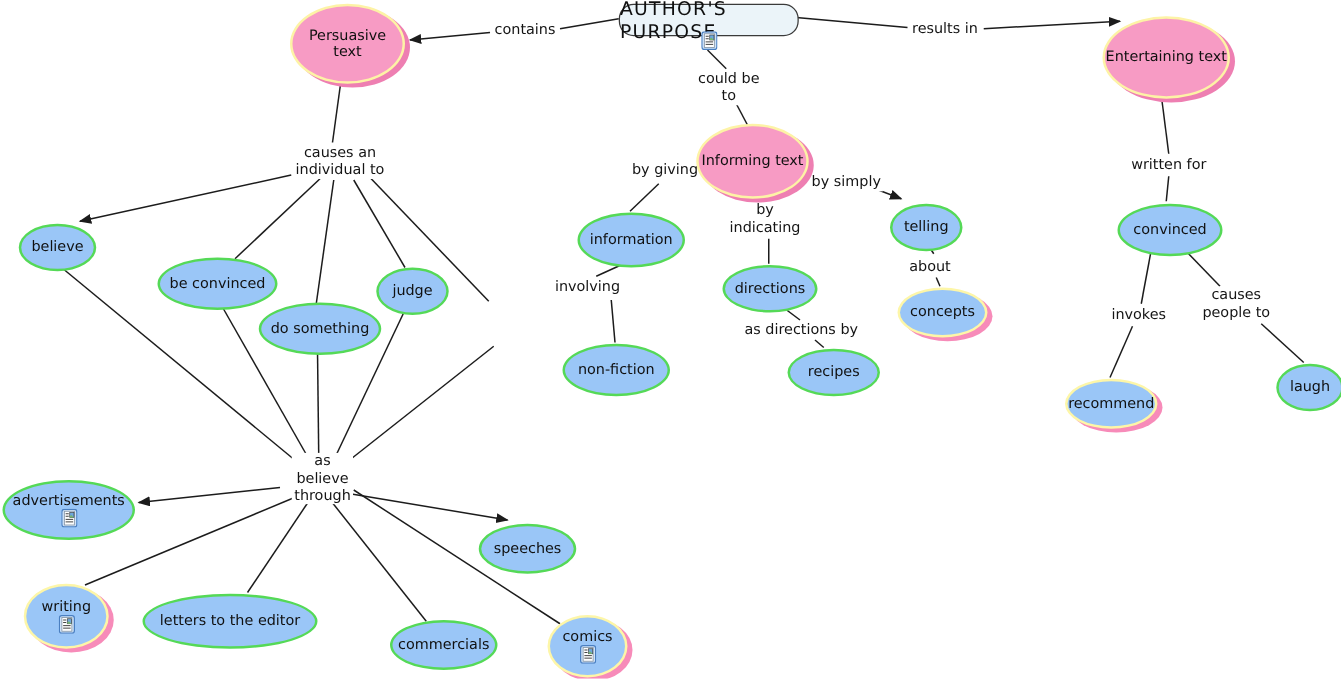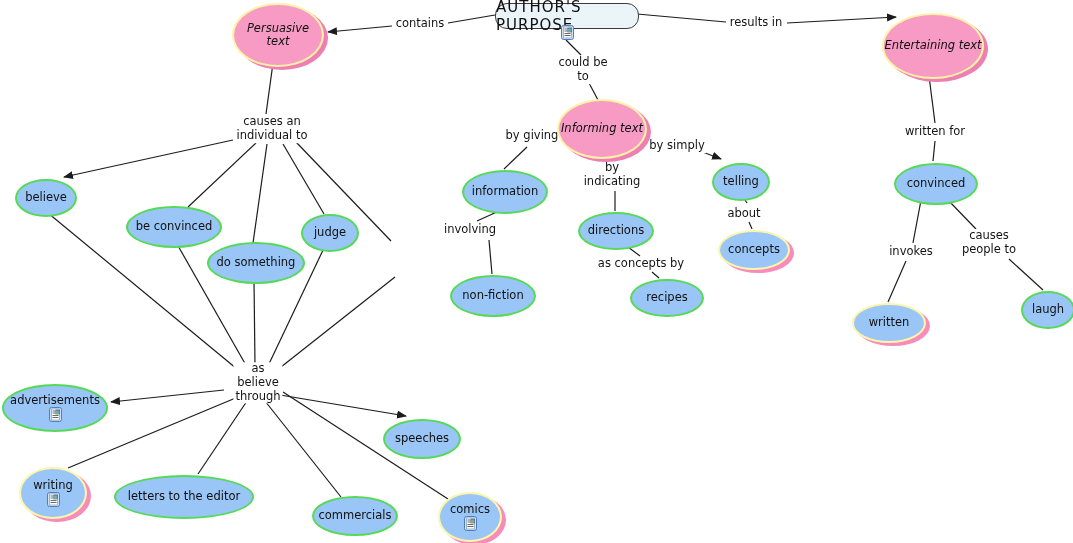--- a/index.html
+++ b/index.html
@@ -5,21 +5,21 @@
   html,body{margin:0;padding:0;background:#fff;}
   #cmap{position:relative;width:1073px;height:543px;background:#ffffff;overflow:hidden;
         font-family:"DejaVu Sans","Liberation Sans",sans-serif;}
   #wires{position:absolute;left:0;top:0;z-index:1;}
   .edge-label{position:absolute;z-index:2;transform:translate(-50%,-50%);
         background:#fff;padding:0 2px;color:#141414;font-size:11.5px;line-height:1.2;
         text-align:center;white-space:pre-line;}
   .node{position:absolute;z-index:3;border-radius:50%;display:flex;flex-direction:column;
         align-items:center;justify-content:center;text-align:center;color:#101010;
         font-size:11.5px;line-height:1.15;}
-  .node.pink{background:#F79BC4;border:2px solid #FDF3A6;box-shadow:4px 3px 0 #EE7FB2;font-style:italic;}
+  .node.pink{background:#F79BC4;border:2px solid #FDF3A6;box-shadow:4px 3px 0 #EE7FB2;}
   .node.blue{background:#9AC6F7;border:2px solid #55D957;}
   .node.accent{background:#9AC6F7;border:2px solid #FDF6A8;box-shadow:4px 3px 0 #F78BB9;}
   .root-box{position:absolute;z-index:3;background:#EBF4F9;border:1.5px solid #3a3a3a;
         border-radius:12px;display:flex;align-items:center;justify-content:center;
         font-size:15px;letter-spacing:1px;color:#101010;}
   .doc-icon{display:inline-block;width:13px;height:15px;line-height:0;}
   .doc-icon.floating{position:absolute;z-index:4;}
   .nl{display:block;}
 </style>
 </head>
@@ -83,21 +83,21 @@
 to</div>
   <div class="edge-label" style="left:272px;top:129px">causes an
 individual to</div>
   <div class="edge-label" style="left:258px;top:383px">as
 believe
 through</div>
   <div class="edge-label" style="left:532px;top:136px">by giving</div>
   <div class="edge-label" style="left:470px;top:230px">involving</div>
   <div class="edge-label" style="left:612px;top:175px">by
 indicating</div>
-  <div class="edge-label" style="left:641px;top:264px">as concepts by</div>
+  <div class="edge-label" style="left:641px;top:264px">as directions by</div>
   <div class="edge-label" style="left:677px;top:146px">by simply</div>
   <div class="edge-label" style="left:744px;top:214px">about</div>
   <div class="edge-label" style="left:935px;top:132px">written for</div>
   <div class="edge-label" style="left:911px;top:252px">invokes</div>
   <div class="edge-label" style="left:989px;top:243px">causes
 people to</div>
 
   <div class="root-box" style="left:495px;top:3px;width:142px;height:24px">
     <span class="nl">AUTHOR'S PURPOSE</span>
   </div>
@@ -153,21 +153,21 @@
     <span class="nl">telling</span>
   </div>
   <div class="node accent" style="left:718px;top:230px;width:68px;height:36px">
     <span class="nl">concepts</span>
   </div>
 
   <div class="node blue" style="left:894px;top:163px;width:80px;height:38px">
     <span class="nl">convinced</span>
   </div>
   <div class="node accent" style="left:852px;top:303px;width:70px;height:36px">
-    <span class="nl">written</span>
+    <span class="nl">recommend</span>
   </div>
   <div class="node blue" style="left:1021px;top:291px;width:50px;height:34px">
     <span class="nl">laugh</span>
   </div>
 
   <div class="node blue" style="left:2px;top:384px;width:102px;height:44px">
     <span class="nl">advertisements</span>
     <span class="doc-icon">
       <svg width="13" height="15" viewBox="0 0 13 15">
         <rect x="0.5" y="0.5" width="12" height="14" rx="2" fill="#cfe3f8" stroke="#4a7fc1"></rect>

